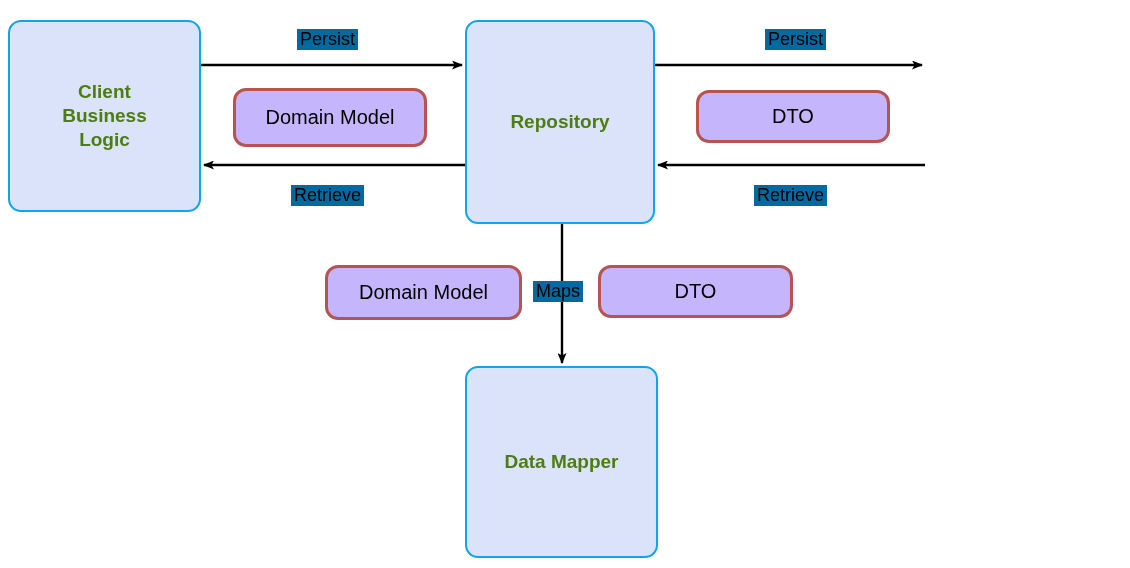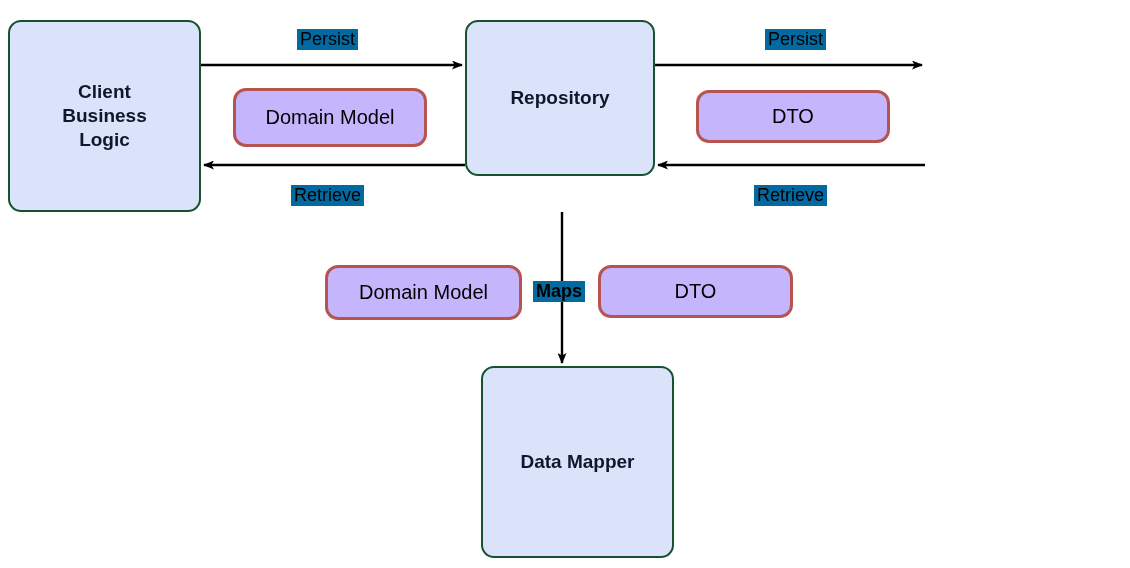--- a/index.html
+++ b/index.html
@@ -15,29 +15,29 @@
     width: 1130px;
     height: 568px;
     background: #ffffff;
     overflow: hidden;
   }
   
   .node-box {
     position: absolute;
     box-sizing: border-box;
     background: #dae3fa;
-    border: 2px solid #14532d;
+    border: 2px solid #0ea5e9;
     border-radius: 13px;
     display: flex;
     align-items: center;
     justify-content: center;
     text-align: center;
     font-weight: bold;
     font-size: 19px;
-    color: #0f172a;
+    color: #4d7c0f;
     line-height: 1.28;
     z-index: 3;
   }
   .node-box .node-label {
     white-space: pre-line;
     display: block;
   }
   
   .pill {
     position: absolute;
@@ -101,26 +101,26 @@
 
     <line x1="562" y1="212" x2="562" y2="363" stroke="#000000" stroke-width="2.4" marker-end="url(#arrow-d)"></line>
   </svg>
 
   <div class="node-box" style="left:8px; top:20px; width:193px; height:192px;">
     <span class="node-label">Client
 Business
 Logic</span>
   </div>
 
-  <div class="node-box" style="left:465px; top:20px; width:190px; height:156px;">
+  <div class="node-box" style="left:465px; top:20px; width:190px; height:204px;">
     <span class="node-label">Repository</span>
   </div>
 
 
-  <div class="node-box" style="left:465px; top:366px; width:193px; height:192px;margin-left:16px;">
+  <div class="node-box" style="left:465px; top:366px; width:193px; height:192px;">
     <span class="node-label">Data Mapper</span>
   </div>
 
   <div class="pill" style="left:233px; top:88px; width:194px; height:59px;">
     <span>Domain Model</span>
   </div>
 
   <div class="pill" style="left:696px; top:90px; width:194px; height:53px;">
     <span>DTO</span>
   </div>
@@ -142,17 +142,17 @@
   </div>
 
   <div class="edge-label" style="left:765px; top:29px;">
     <span>Persist</span>
   </div>
 
   <div class="edge-label" style="left:754px; top:185px;">
     <span>Retrieve</span>
   </div>
 
-  <div class="edge-label" style="left:533px; top:281px;font-weight:bold;">
+  <div class="edge-label" style="left:533px; top:281px;">
     <span>Maps</span>
   </div>
 
 </div>
 
 </body></html>

